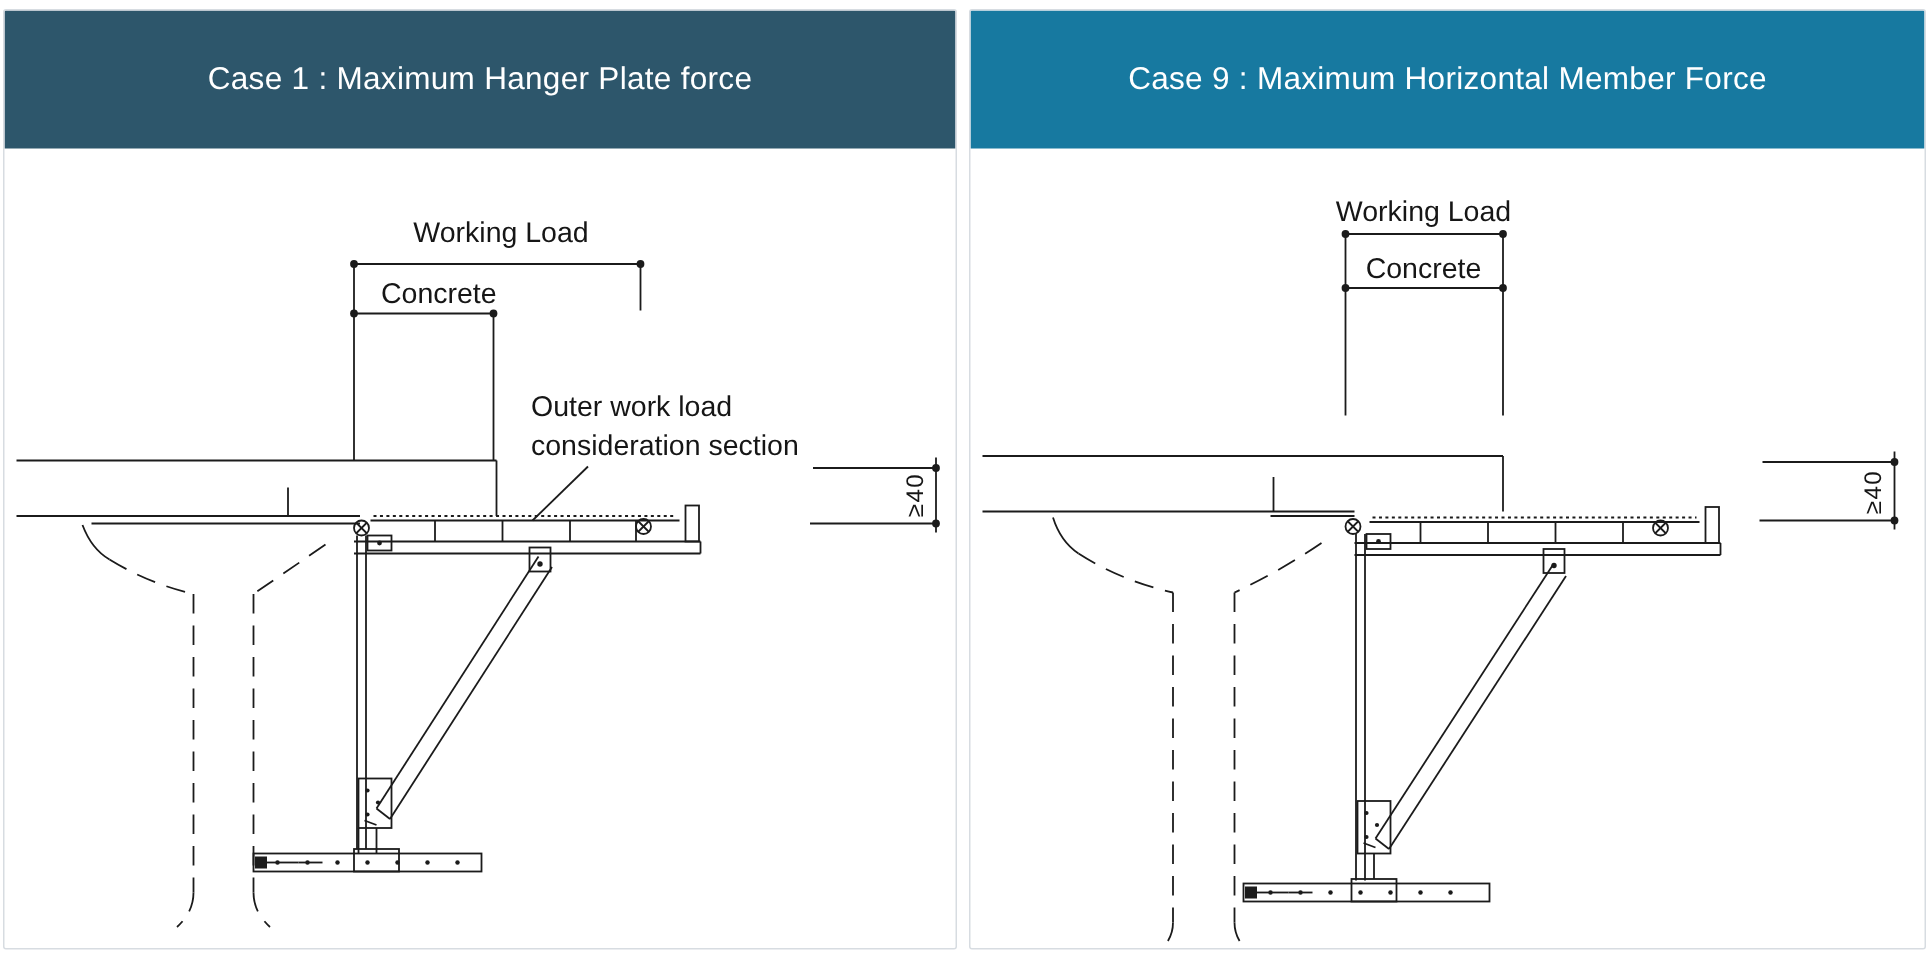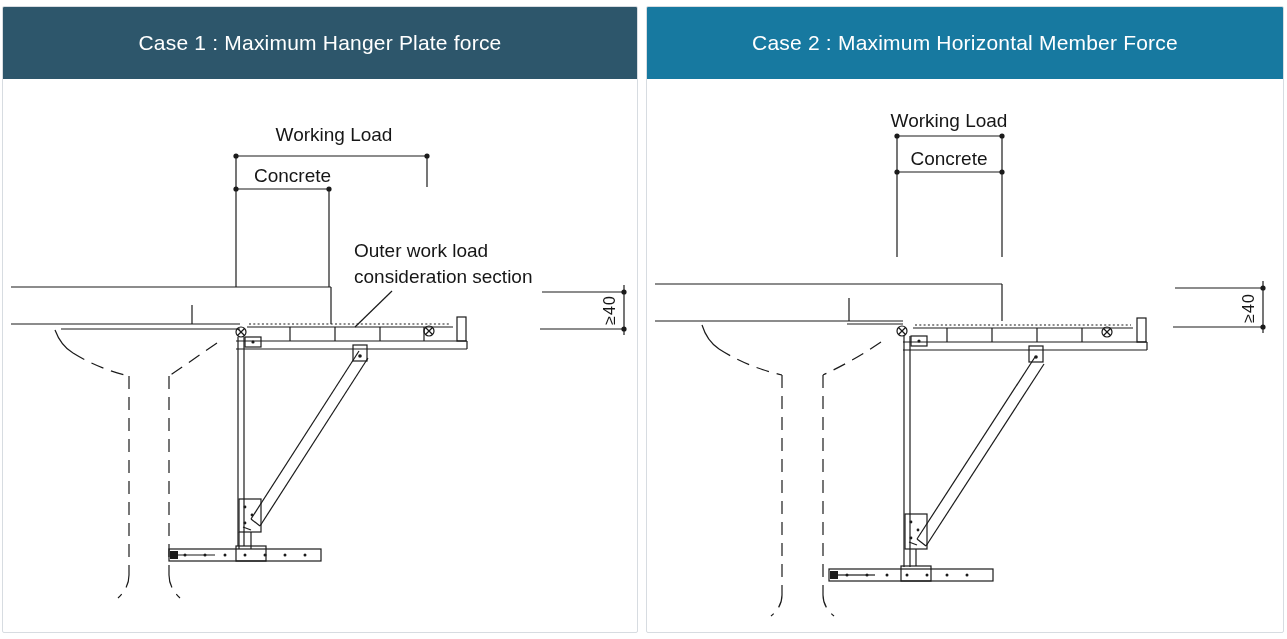--- a/index.html
+++ b/index.html
@@ -7,21 +7,21 @@
     width:1287px;height:639px;position:relative;background:#ffffff;
     font-family:"Liberation Sans", sans-serif;
   }
   .card{
     position:absolute;top:6px;background:#fff;
     border:1px solid #d7dce1;border-radius:2px;
     box-sizing:border-box;overflow:hidden;
   }
   .card-left{left:2px;width:636px;height:627px;}
   .card-right{left:646px;width:638px;height:627px;}
-  .card-header{height:72px;display:flex;align-items:center;justify-content:center;}
+  .card-header{height:92px;display:flex;align-items:center;justify-content:center;}
   .card-header h1{
     margin:0;color:#ffffff;font-size:21px;font-weight:500;letter-spacing:.2px;
   }
   .card-body{height:553px;position:relative;}
   svg{display:block;}
   .drawing line,.drawing path,.drawing rect,.drawing circle{
     stroke:#1b1b1b;fill:none;stroke-width:1.2;stroke-linecap:butt;
   }
   .drawing .dot{fill:#1b1b1b;stroke:none;}
   .drawing .fill{fill:#1b1b1b;stroke:none;}
@@ -145,21 +145,21 @@
         <circle class="dot" cx="621" cy="213" r="2.6"></circle>
         <circle class="dot" cx="621" cy="250" r="2.6"></circle>
         <text class="dim" transform="translate(612,231) rotate(-90)" text-anchor="middle">≥40</text>
       </g>
     </svg>
   </div>
 </section>
 
 <section class="card card-right">
   <header class="card-header" style="background-color: rgb(23, 121, 160);">
-    <h1>Case 2 : Maximum Horizontal Member Force</h1>
+    <h1>Case 9 : Maximum Horizontal Member Force</h1>
   </header>
   <div class="card-body">
     <svg class="drawing" width="636" height="553" viewBox="0 0 636 553">
 
       <g>
         <text class="lbl" x="302" y="48" text-anchor="middle">Working Load</text>
         <line x1="250" y1="57" x2="355" y2="57"></line>
         <circle class="dot" cx="250" cy="57" r="2.6"></circle>
         <circle class="dot" cx="355" cy="57" r="2.6"></circle>
         <line x1="250" y1="57" x2="250" y2="178"></line>

